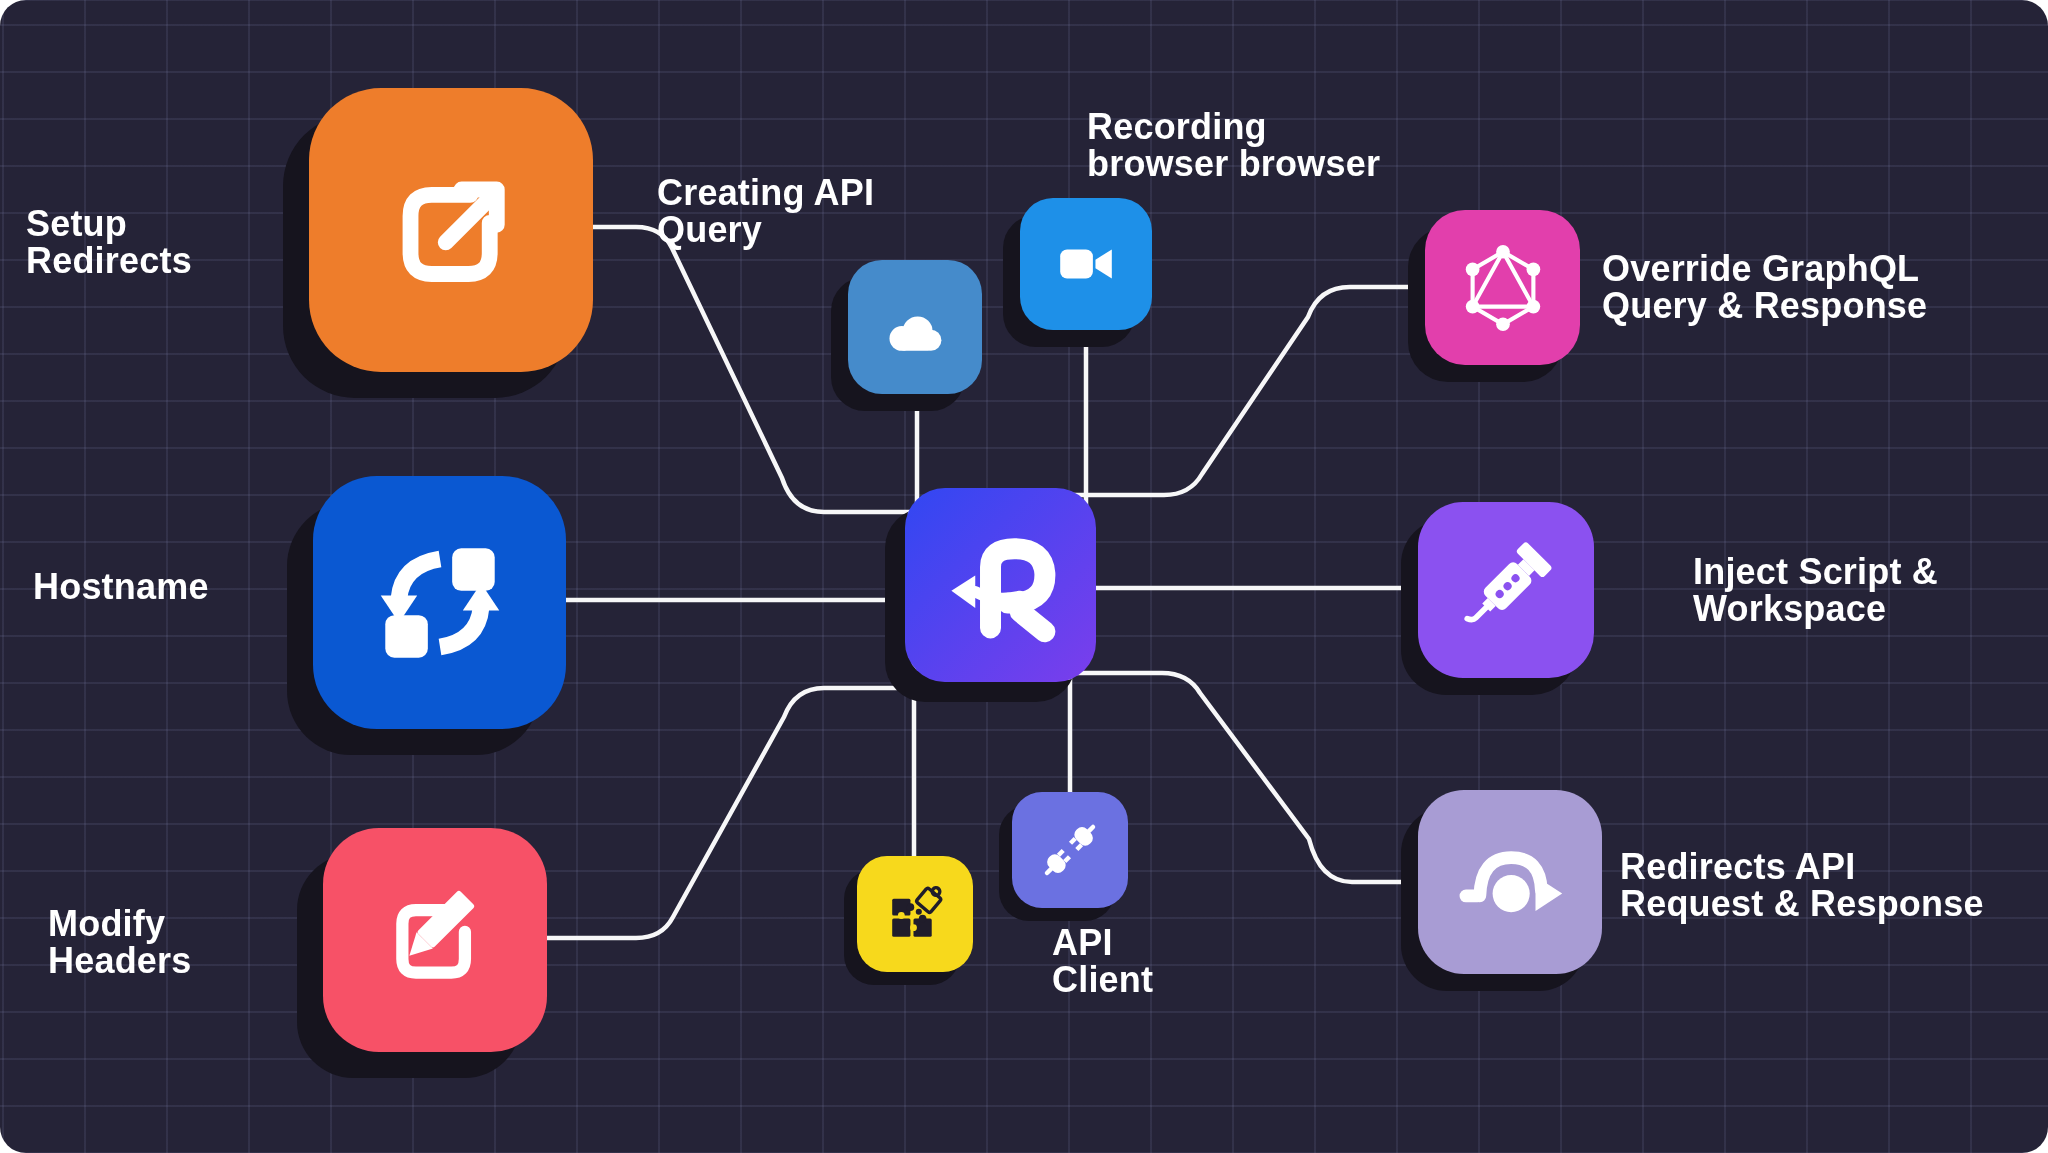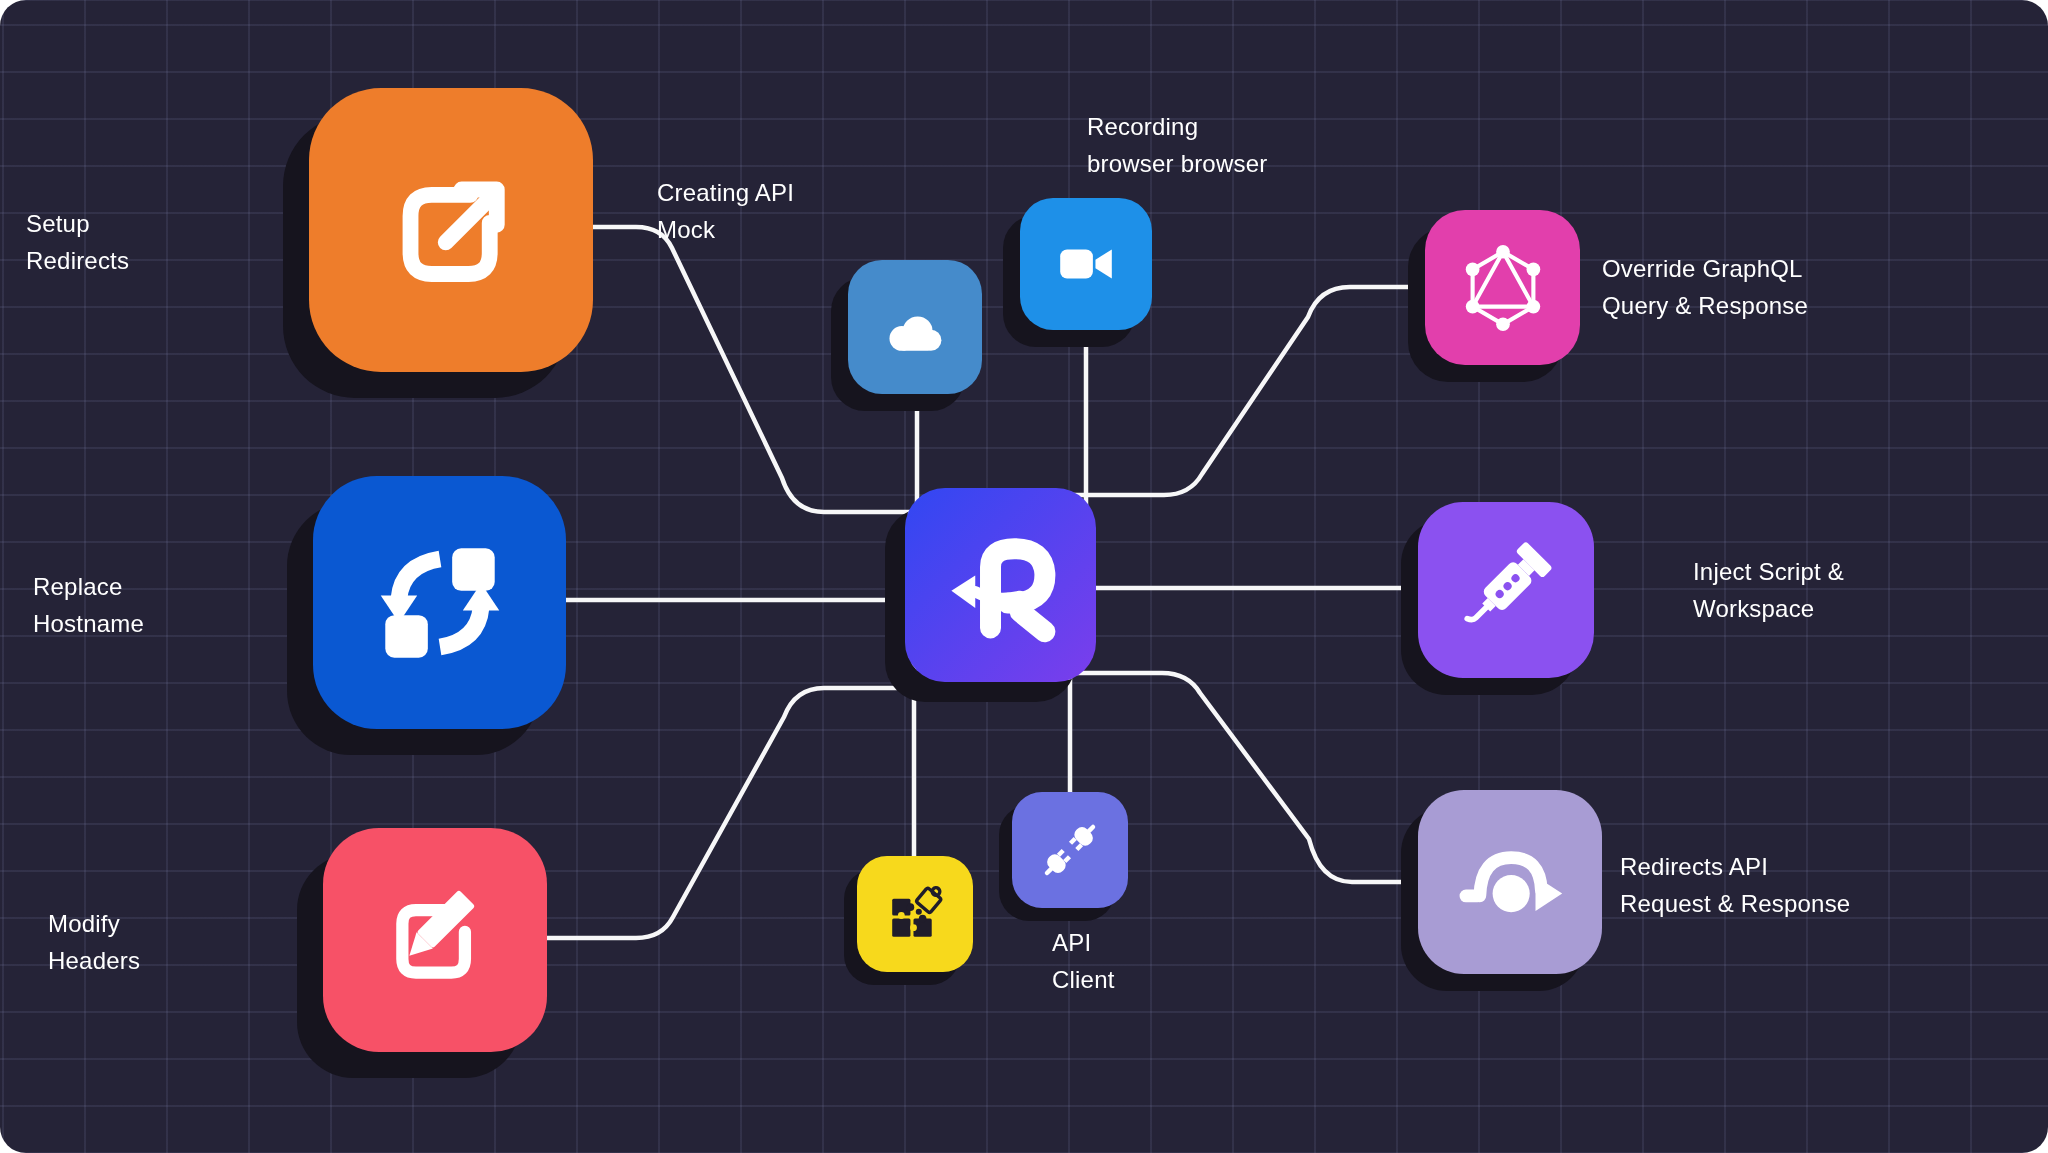--- a/index.html
+++ b/index.html
@@ -17,21 +17,21 @@
   }
   .connectors{position:absolute;inset:0;z-index:1;}
   .tile{position:absolute;display:flex;align-items:center;justify-content:center;z-index:2;}
   .sh-lg{box-shadow:-26px 26px 0 var(--shadow);}
   .sh-md{box-shadow:-17px 17px 0 var(--shadow);}
   .sh-sm{box-shadow:-13px 13px 0 var(--shadow);}
   .sh-c {box-shadow:-20px 20px 0 var(--shadow);}
   .glyph{display:block;}
   .label{
     position:absolute;z-index:3;
-    font-weight:400;font-size:24px;line-height:37px;
+    font-weight:700;font-size:36px;line-height:37px;
     color:var(--text);letter-spacing:.2px;
   }
   .label.r{text-align:left;}
 </style>
 </head>
 <body>
 
 <div class="stage">
 
   <svg class="connectors" width="2048" height="1153" viewBox="0 0 2048 1153" fill="none" stroke-width="4.5" stroke-linecap="round" stroke-linejoin="round" stroke="#F7F7F8">
@@ -175,32 +175,31 @@
       <polygon points="38,55 38,89 13,71" fill="#fff"></polygon>
     </svg>
   </div>
 
   <div class="label r" style="left:26px;top:205px;width:260px">
     <div>Setup</div>
     <div>Redirects</div>
   </div>
 
   <div class="label r" style="left:33px;top:568px;width:260px">
-    <div>Replace</div>
     <div>Hostname</div>
   </div>
 
   <div class="label r" style="left:48px;top:905px;width:260px">
     <div>Modify</div>
     <div>Headers</div>
   </div>
 
   <div class="label r" style="left:657px;top:174px;width:260px">
     <div>Creating API</div>
-    <div>Mock</div>
+    <div>Query</div>
   </div>
 
   <div class="label" style="left:1087px;top:108px;width:420px">
     <div>Recording</div>
     <div>browser browser</div>
   </div>
 
   <div class="label" style="left:1602px;top:250px;width:420px">
     <div>Override GraphQL</div>
     <div>Query &amp; Response</div>

